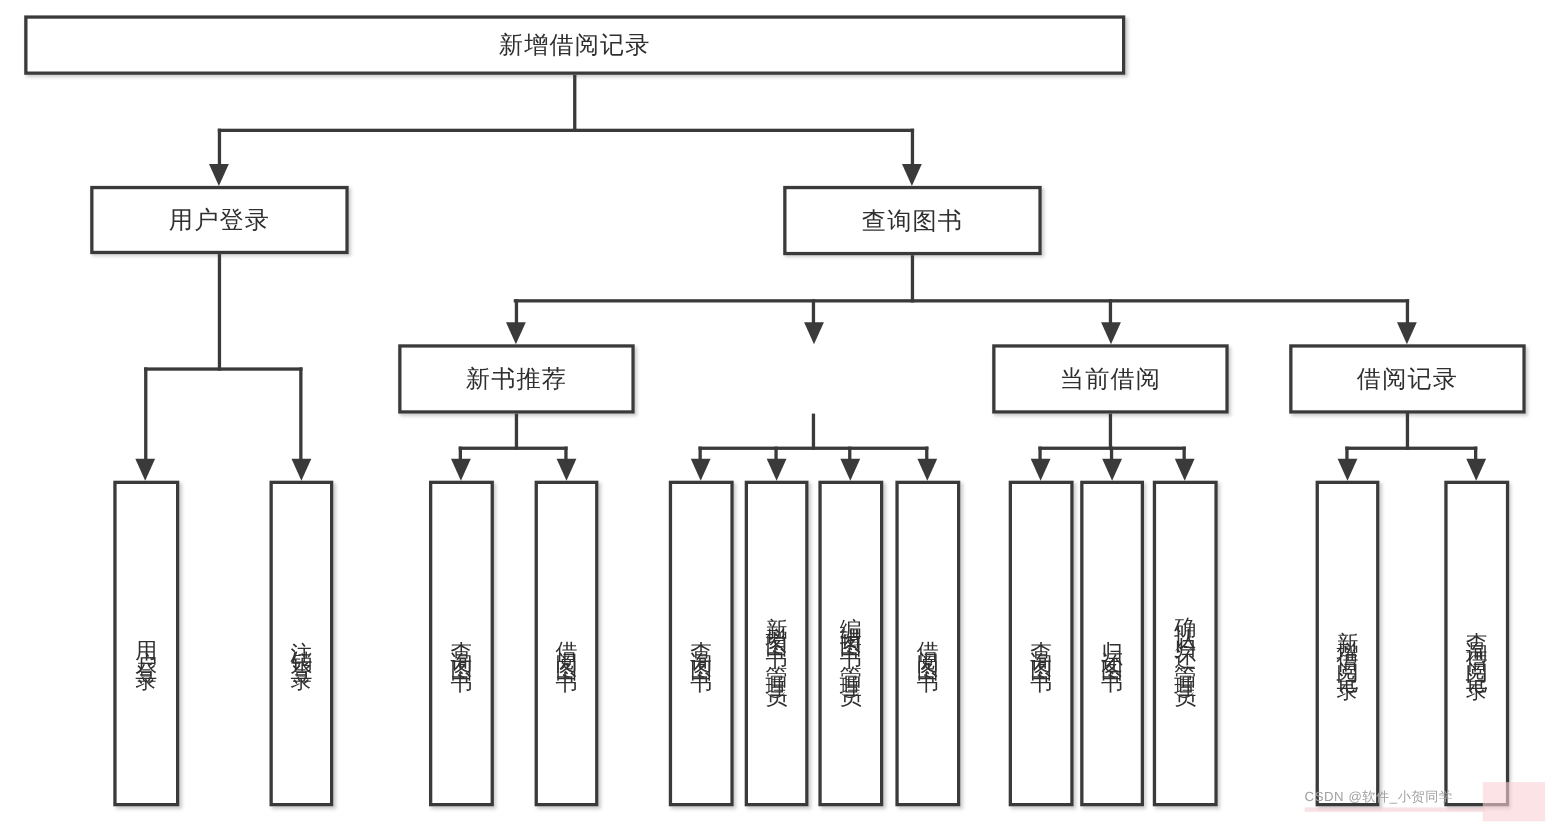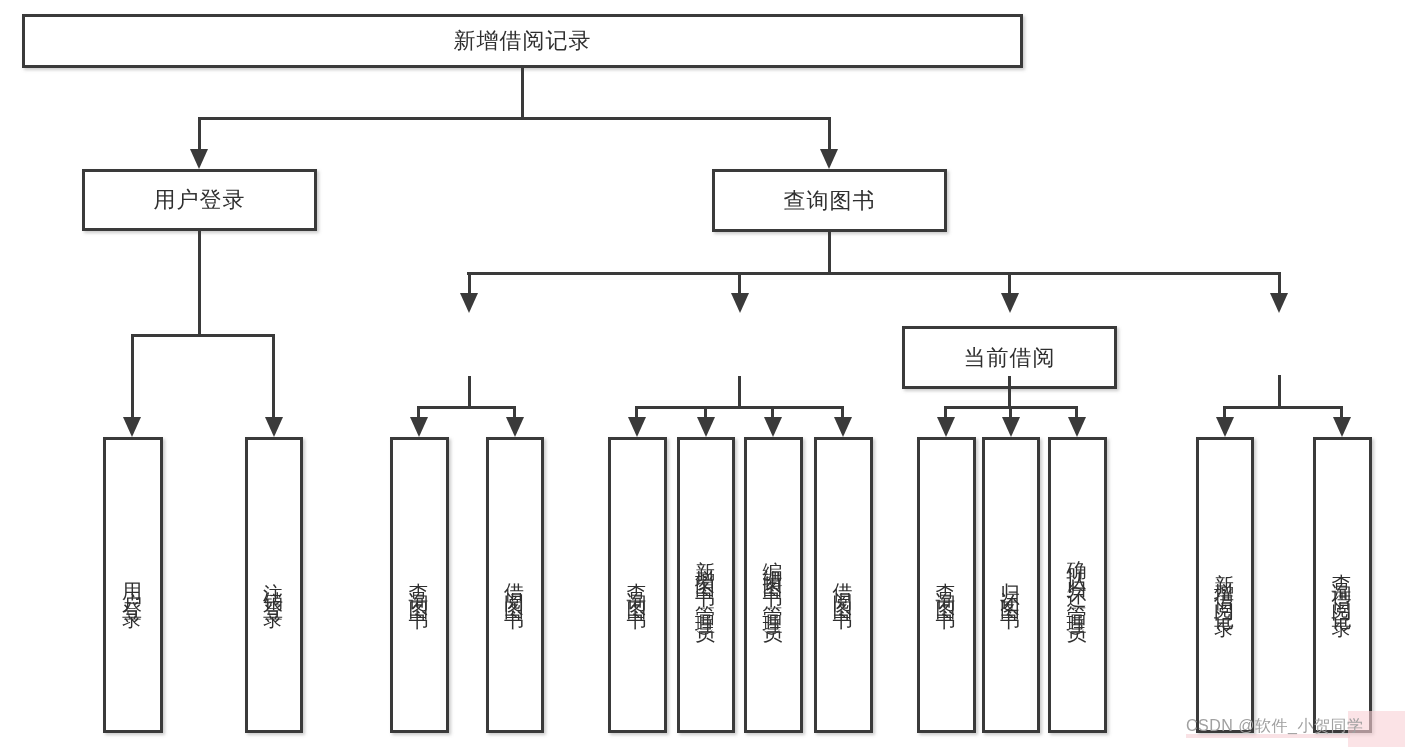--- a/index.html
+++ b/index.html
@@ -47,21 +47,21 @@
     width: 0;
     height: 0;
     border-left: 9px solid transparent;
     border-right: 9px solid transparent;
     border-top: 20px solid #3a3a3a;
   }
   .watermark {
     position: absolute;
     left: 1186px;
     top: 716px;
-    font-size: 16px;
+    font-size: 12px;
     letter-spacing: 0.5px;
     color: #a0a0a0;
     z-index: 3;
   }
   .wm-highlight {
     position: absolute;
     left: 1348px;
     top: 711px;
     width: 57px;
     height: 36px;
@@ -83,21 +83,23 @@
 </head>
 <body>
 
 <div id="canvas">
 
   <div class="box" style="left:22px; top:14px; width:1001px; height:54px;">新增借阅记录</div>
 
   <div class="box" style="left:82px; top:169px; width:235px; height:62px;">用户登录</div>
   <div class="box" style="left:712px; top:169px; width:235px; height:63px;">查询图书</div>
 
-  <div class="box" style="left:902px; top:313px; width:215px; height:63px;margin-top:13px;">当前借阅</div>
+  <div class="box" style="left:362px; top:313px; width:215px; height:63px;">新书推荐</div>
+  <div class="box" style="left:902px; top:313px; width:215px; height:63px;">当前借阅</div>
+  <div class="box" style="left:1172px; top:313px; width:215px; height:63px;">借阅记录</div>
 
   <div class="box vbox" style="left:103px; top:437px; width:60px; height:296px;">用户登录</div>
   <div class="box vbox" style="left:245px; top:437px; width:58px; height:296px;">注销登录</div>
   <div class="box vbox" style="left:390px; top:437px; width:59px; height:296px;">查询图书</div>
   <div class="box vbox" style="left:486px; top:437px; width:58px; height:296px;">借阅图书</div>
   <div class="box vbox" style="left:608px; top:437px; width:59px; height:296px;">查询图书</div>
   <div class="box vbox" style="left:677px; top:437px; width:58px; height:296px;">新增图书（管理员）</div>
   <div class="box vbox" style="left:744px; top:437px; width:59px; height:296px;">编辑图书（管理员）</div>
   <div class="box vbox" style="left:814px; top:437px; width:59px; height:296px;">借阅图书</div>
   <div class="box vbox" style="left:917px; top:437px; width:59px; height:296px;">查询图书</div>

